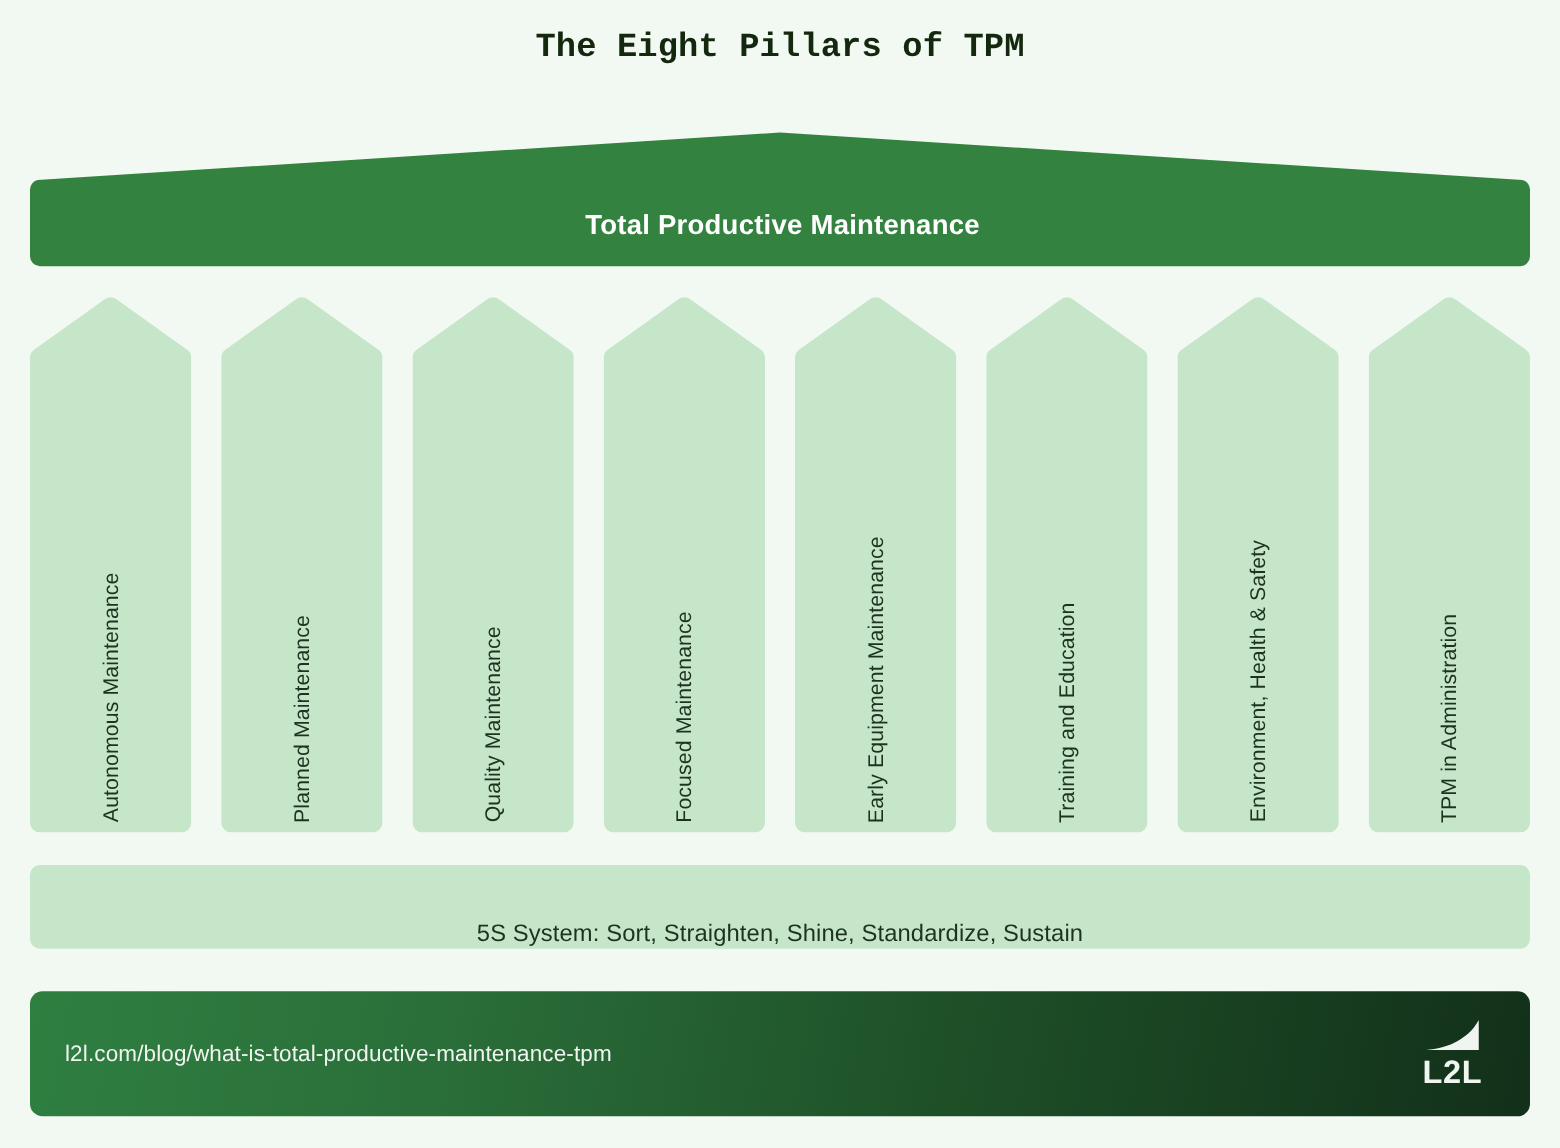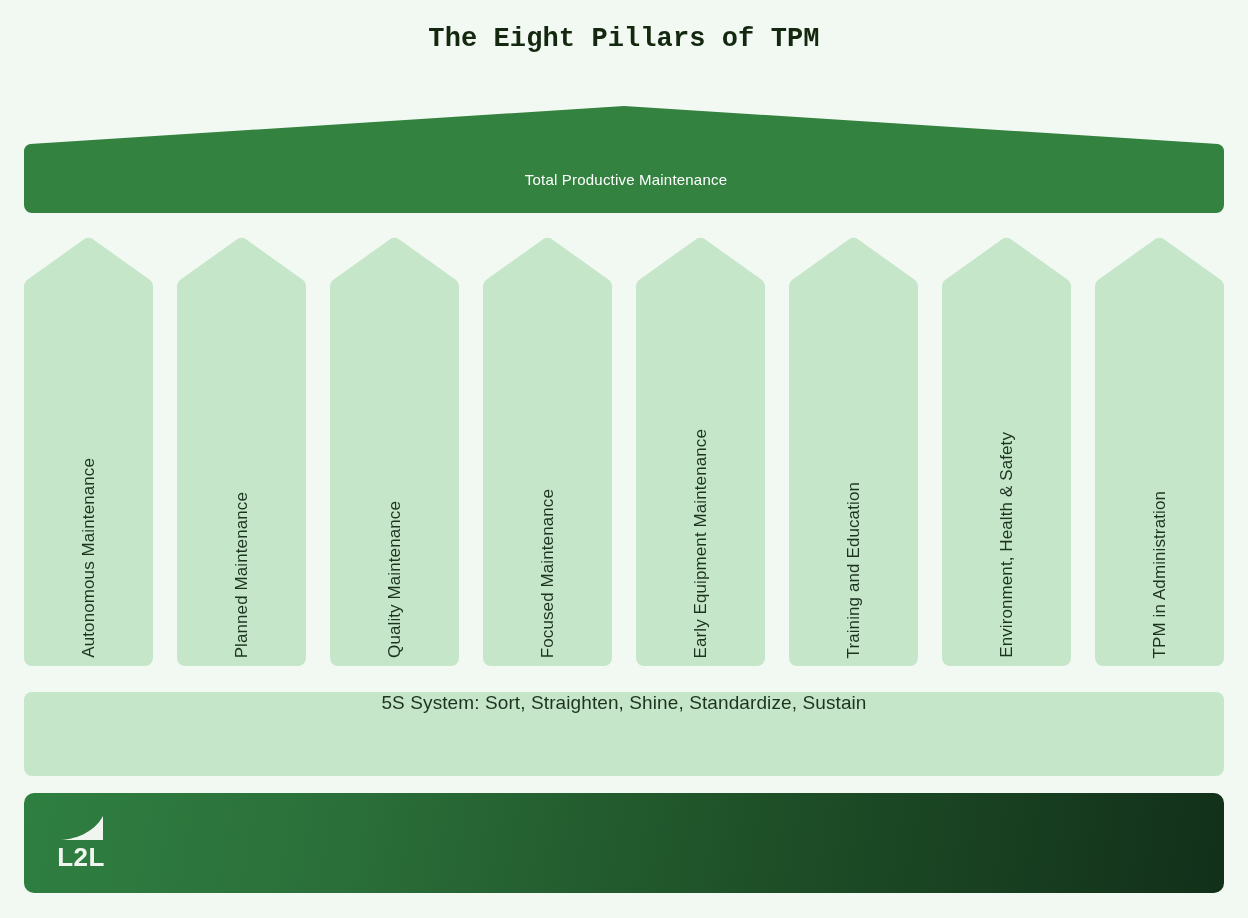--- a/index.html
+++ b/index.html
@@ -44,22 +44,22 @@
   .roof-wrap svg { display: block; }
   .roof-label {
     position: absolute;
     left: 24px;
     top: 146px;
     width: 1204px;
     height: 67px;
     display: flex;
     align-items: center;
     justify-content: center;
-    font-size: 15px;
-    font-weight: 400;
+    font-size: 22px;
+    font-weight: 700;
     color: #ffffff;
     letter-spacing: 0.2px;
   }
 
   
   .pillars {
     position: absolute;
     left: 24px;
     top: 236px;
     width: 1200px;
@@ -97,25 +97,25 @@
     white-space: nowrap;
     letter-spacing: 0.1px;
   }
 
   
   .base-bar {
     position: absolute;
     left: 24px;
     top: 692px;
     width: 1200px;
-    height: 84px;
+    height: 67px;
     background: #c5e6c9;
     border-radius: 8px;
     display: flex;
-    align-items: flex-start;
+    align-items: flex-end;
     justify-content: center;
     font-size: 19px;
     color: #1d3320;
     letter-spacing: 0.1px;
   }
 
   
   .footer {
     position: absolute;
     left: 24px;
@@ -131,21 +131,21 @@
     box-sizing: border-box;
   }
   .footer-url {
     font-size: 18px;
     color: #f0f5f0;
     letter-spacing: 0.1px;
   }
   .logo {
     display: flex;
     flex-direction: column;
-    align-items: center;
+    align-items: flex-start;
     justify-content: center;
     width: 58px;
   }
   .logo-mark { display: block; }
   .logo-text {
     font-size: 26px;
     font-weight: 700;
     color: #f0f5f0;
     letter-spacing: 0.5px;
     line-height: 1;
@@ -249,20 +249,21 @@
       </div>
     </div>
 
   </div>
 
   <div class="base-bar">
     <span>5S System: Sort, Straighten, Shine, Standardize, Sustain</span>
   </div>
 
   <div class="footer">
+    <span class="footer-url">l2l.com/blog/what-is-total-productive-maintenance-tpm</span>
     <div class="logo">
       <svg class="logo-mark" width="46" height="25" viewBox="0 0 46 25" xmlns="http://www.w3.org/2000/svg">
         <path d="M 0 24 C 16 24 36 17 45 0 L 45 24 Z" fill="#f0f5f0"></path>
       </svg>
       <span class="logo-text">L2L</span>
     </div>
   </div>
 
 </div>
 

